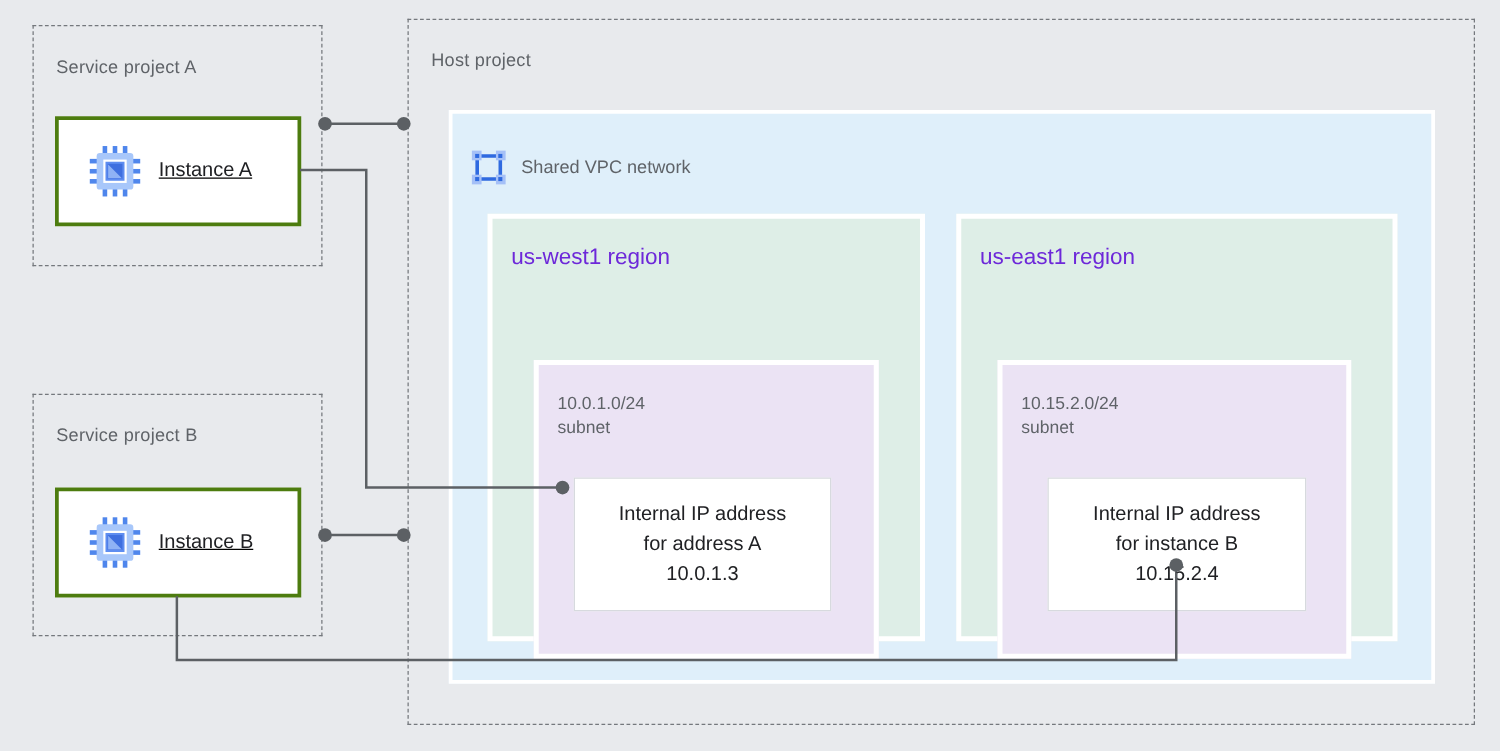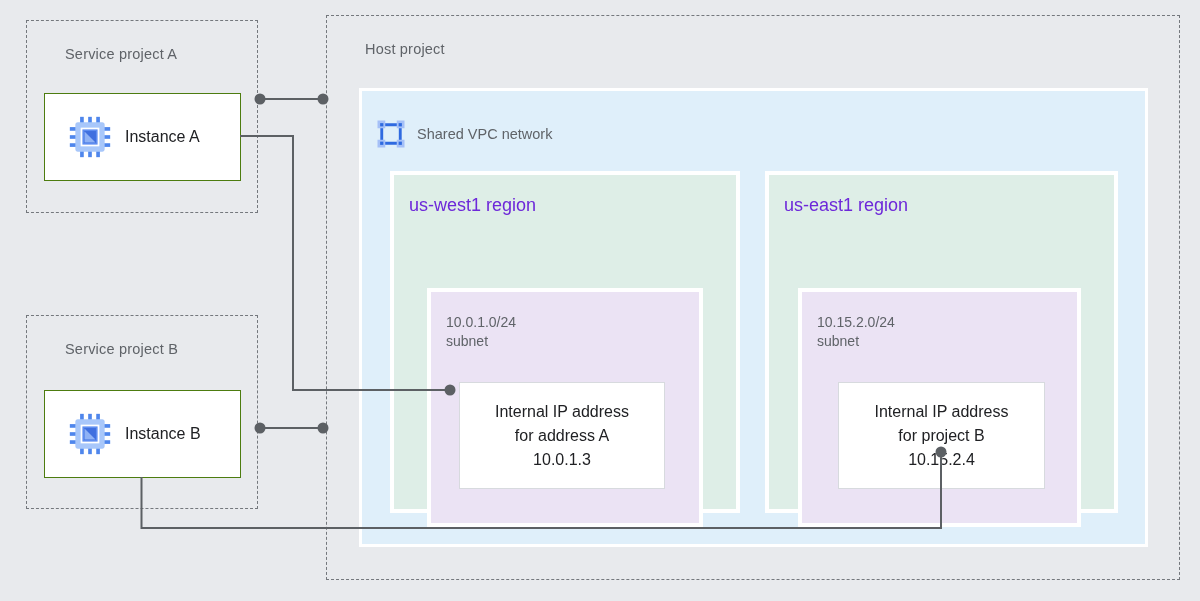--- a/index.html
+++ b/index.html
@@ -17,29 +17,28 @@
   
   .proj {
     position: absolute;
     border: 1.5px dashed #74787d;
     background: transparent;
   }
   .proj-label {
     position: absolute; left: 18px; top: 25px;
     font-size: 14.5px; color: #5f6368; letter-spacing: .2px;
     white-space: nowrap;
-    margin-left: 20px;
   }
   
   .card {
     position: absolute;
     background: #ffffff;
-    border: 1px solid #4d7c0f;
+    border: 3px solid #4d7c0f;
     display: flex; align-items: center;
-    padding-left: 23px; gap: 13px;
+    padding-left: 23px; gap: 13px; text-decoration: underline;
   }
   .card-label { font-size: 16px; color: #202124; }
   .chip { width: 44px; height: 44px; display: inline-block; flex: 0 0 44px; }
   
   .vpc {
     position: absolute;
     background: #dfeffa;
     border: 3px solid #ffffff;
   }
   .vpc-head {
@@ -189,21 +188,21 @@
 
       <div class="region" style="left:403px; top:80px; width:353px; height:342px;">
         <div class="region-label">us-east1 region</div>
         <div class="subnet" style="left:29px; top:69px; width:283px; height:239px;">
           <div class="subnet-label">
             <div>10.15.2.0/24</div>
             <div>subnet</div>
           </div>
           <div class="ip-box" style="left:36px; top:90px; width:207px; height:107px;">
             <div>Internal IP address</div>
-            <div>for project B</div>
+            <div>for instance B</div>
             <div>10.15.2.4</div>
           </div>
         </div>
       </div>
     </div>
   </div>
 
   <svg class="connectors" width="1200" height="601" viewBox="0 0 1200 601">
 
     <path d="M260,99 H323"></path>

